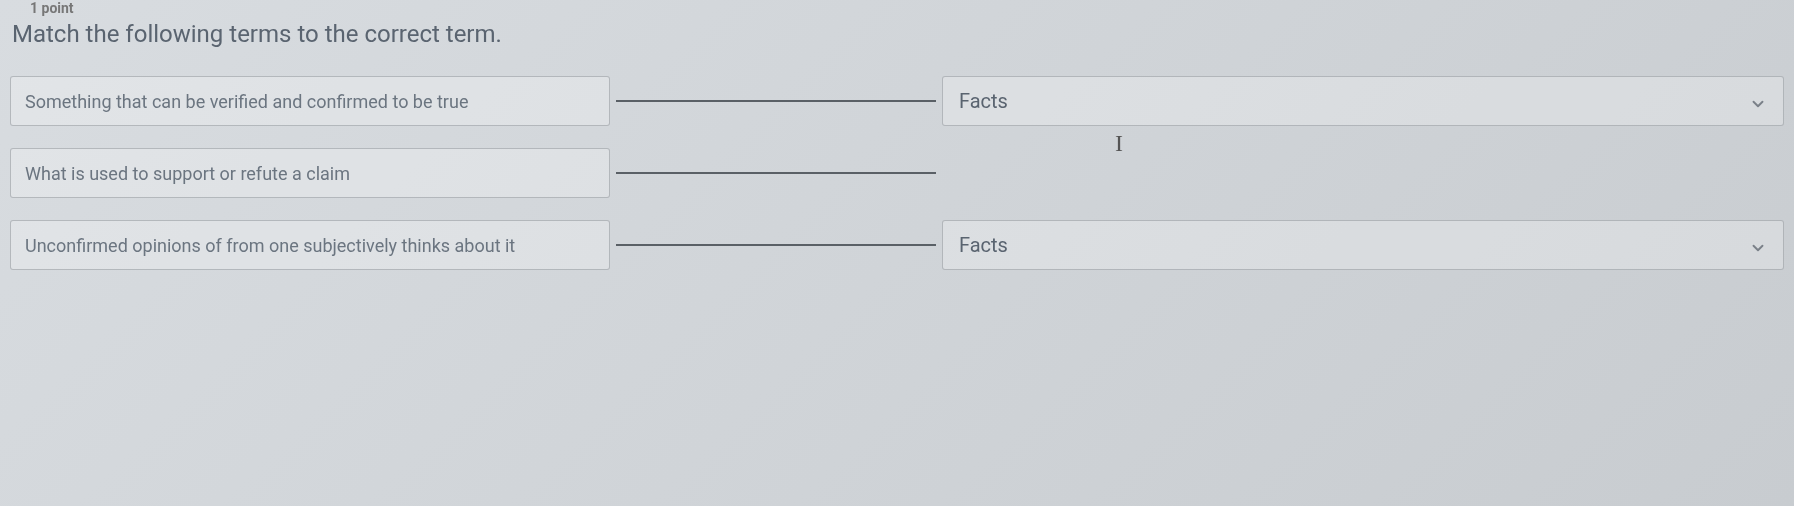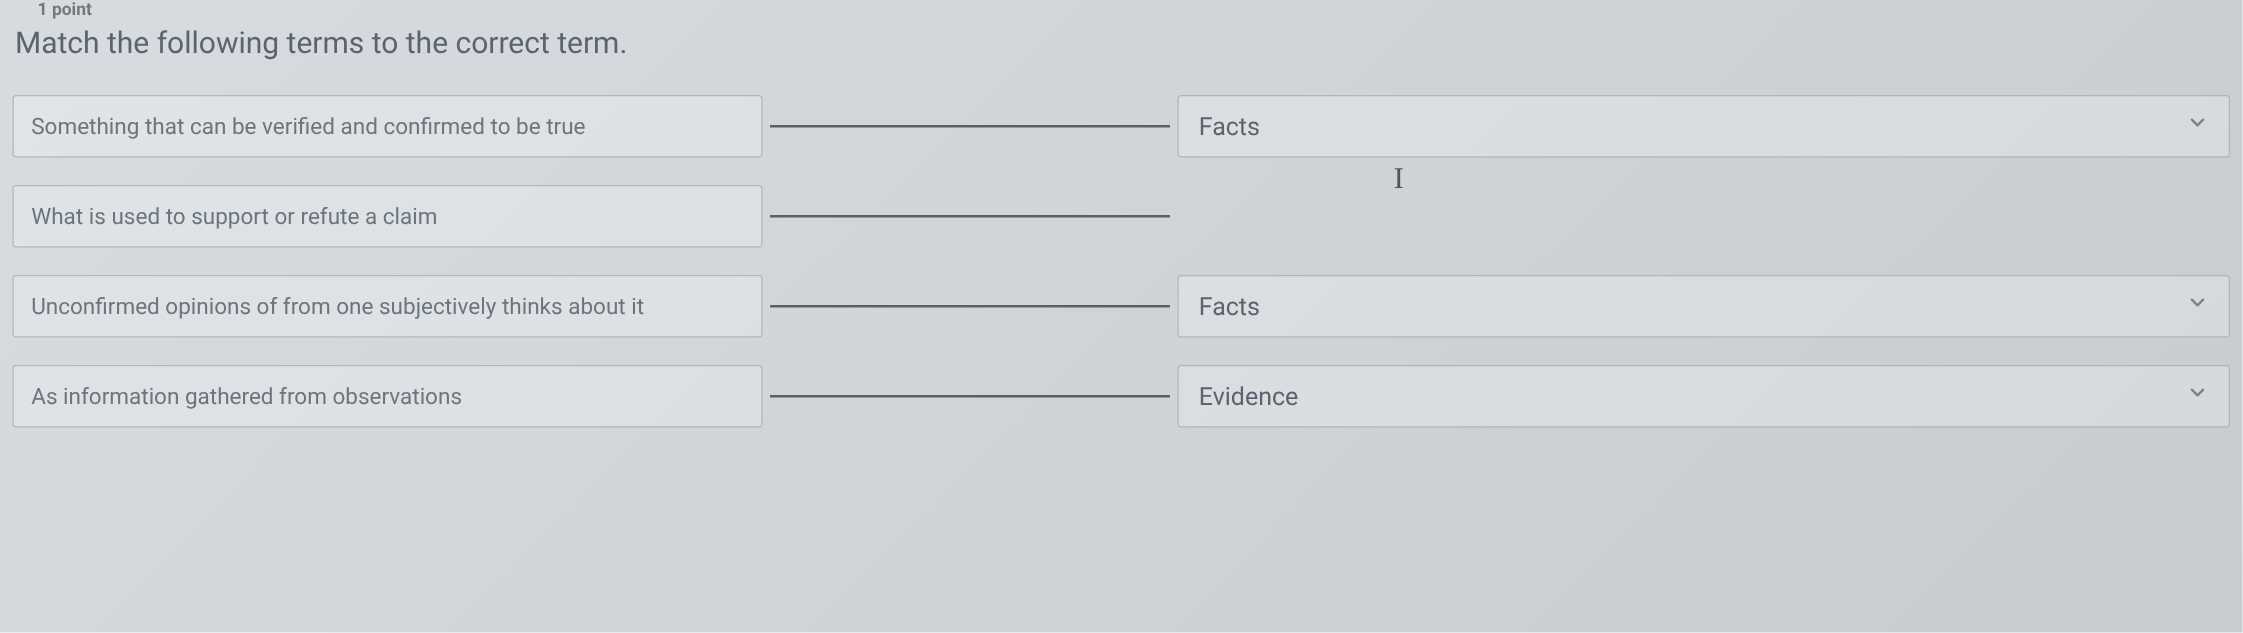--- a/index.html
+++ b/index.html
@@ -63,21 +63,21 @@
     .select-box {
       flex: 1;
       min-height: 50px;
       background: rgba(255,255,255,0.25);
       border: 1px solid rgba(150,155,160,0.6);
       border-radius: 3px;
       padding: 12px 16px;
       font-size: 20px;
       color: #5a6470;
       display: flex;
-      align-items: flex-start;
+      align-items: flex-end;
       justify-content: space-between;
       cursor: pointer;
     }
     .chevron {
       color: #7a8088;
       font-size: 18px;
       display: inline-flex;
       align-items: center;
     }
     .chevron svg {
@@ -133,31 +133,17 @@
       <div class="select-box">
         <span>Facts</span>
         <span class="chevron">
           <svg viewBox="0 0 24 24" fill="none" stroke="currentColor" stroke-width="2.5" stroke-linecap="round" stroke-linejoin="round">
               <polyline points="6 9 12 15 18 9"></polyline>
             </svg>
         </span>
       </div>
     </div>
 
-    <div class="match-row">
-      <div class="definition-box">
-        <span>As information gathered from observations</span>
-      </div>
-      <div class="connector"></div>
-      <div class="select-box">
-        <span>Evidence</span>
-        <span class="chevron">
-          <svg viewBox="0 0 24 24" fill="none" stroke="currentColor" stroke-width="2.5" stroke-linecap="round" stroke-linejoin="round">
-              <polyline points="6 9 12 15 18 9"></polyline>
-            </svg>
-        </span>
-      </div>
-    </div>
 
   </div>
 </div>
 
 <div class="cursor-indicator">I</div>
 
 </body></html>

